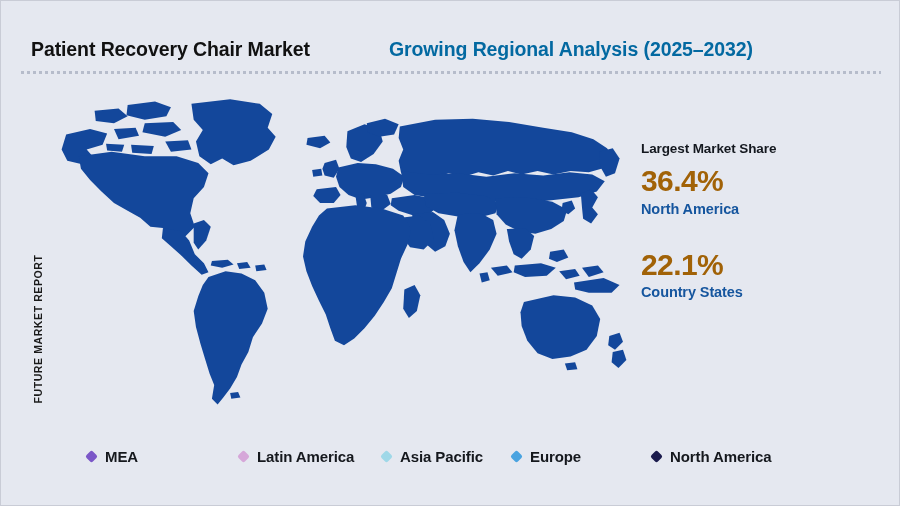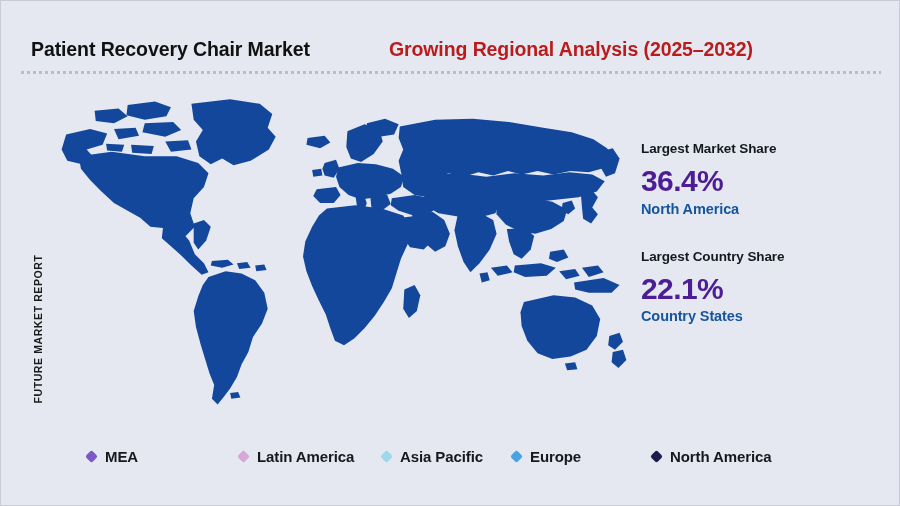--- a/index.html
+++ b/index.html
@@ -40,21 +40,21 @@
     color: #111111;
     letter-spacing: -0.1px;
     white-space: nowrap;
   }
   .header-subtitle {
     position: absolute;
     top: 37px;
     right: 28px;
     font-size: 19.5px;
     font-weight: bold;
-    color: #b91c1c;
+    color: #0369a1;
     letter-spacing: -0.1px;
     white-space: nowrap;
   }
   .header-rule {
     position: absolute;
     left: 20px;
     top: 70px;
     width: 860px;
     height: 3px;
     background-image: repeating-linear-gradient(
@@ -110,21 +110,21 @@
   .stat-label {
     font-size: 13.5px;
     font-weight: bold;
     color: #14181f;
     margin-bottom: 9px;
     letter-spacing: -0.1px;
   }
   .stat-value {
     font-size: 30px;
     font-weight: bold;
-    color: #4c1d95;
+    color: #a16207;
     line-height: 1.05;
     letter-spacing: -0.6px;
     margin-bottom: 4px;
   }
   .stat-region {
     font-size: 14.5px;
     font-weight: bold;
     color: #15559e;
     letter-spacing: -0.1px;
   }
@@ -267,21 +267,20 @@
 
   <div class="stats">
 
     <div class="stat-block">
       <div class="stat-label">Largest Market Share</div>
       <div class="stat-value">36.4%</div>
       <div class="stat-region">North America</div>
     </div>
 
     <div class="stat-block">
-      <div class="stat-label">Largest Country Share</div>
       <div class="stat-value">22.1%</div>
       <div class="stat-region">Country States</div>
     </div>
 
   </div>
 
   <div class="legend">
 
     <div class="legend-item" style="left: 0px;">
       <span class="legend-dot" style="background: rgb(123, 87, 200);"></span>

